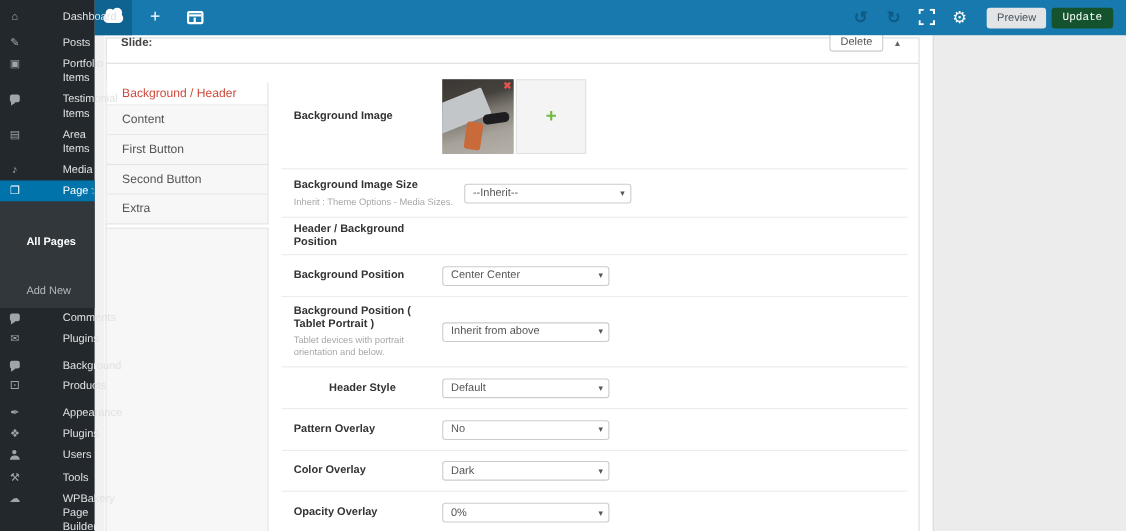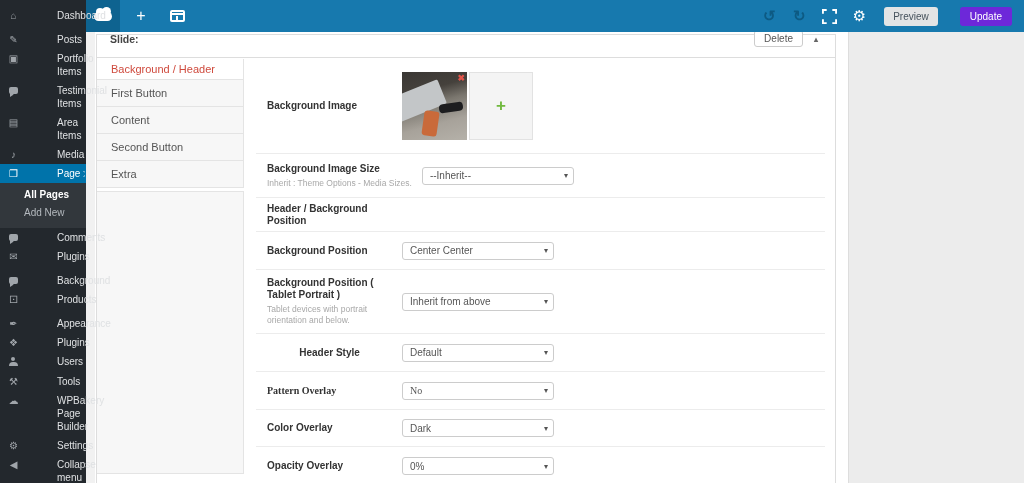--- a/index.html
+++ b/index.html
@@ -9,21 +9,21 @@
   
   .sidebar { position:absolute; left:0; top:0; width:86px; height:483px; background:#23282d; padding-top:6px; z-index:6; }
   .mi-item { position:relative; display:flex; align-items:flex-start; padding:3px 2px 3px 7px; font-size:10px; line-height:13px; color:#dfe1e3; cursor:pointer; }
   .mi-item.sep { margin-top:5px; }
   .mi-item.active { background:#0073aa; color:#fff; }
   .mi-item.active .mi-ic { color:#fff; }
   .mi-item.active::after { content:""; position:absolute; right:-6px; top:50%; margin-top:-6px; border:6px solid transparent; border-left-color:#0073aa; }
   .mi-ic { flex:0 0 13px; width:13px; margin-right:5px; color:#a0a5aa; font-size:10px; line-height:13px; text-align:center; font-style:normal; }
   .mi-label { flex:1;padding-left:32px; }
   .submenu { background:#32373c; padding:3px 0 6px; }
-  .sub-item { padding:2px 6px 2px 24px; font-size:10px; line-height:14px; color:#b4b9be; cursor:pointer; }
+  .sub-item { padding:2px 6px 2px 24px; font-size:10px; line-height:14px; color:#b4b9be; cursor:pointer;margin-top:26px; }
   .sub-item.current { color:#fff; font-weight:bold; }
   
   .ic-bubble { position:relative; display:inline-block; width:9px; height:7px; background:#a0a5aa; border-radius:2px; margin-top:2px; }
   .ic-bubble::after { content:""; position:absolute; left:1px; bottom:-3px; border:2px solid transparent; border-top:3px solid #a0a5aa; border-left:3px solid #a0a5aa; }
   .ic-user { position:relative; display:inline-block; width:9px; height:9px; margin-top:2px; }
   .ic-user::before { content:""; position:absolute; top:0; left:2px; width:4px; height:4px; border-radius:50%; background:#a0a5aa; }
   .ic-user::after { content:""; position:absolute; bottom:0; left:0; width:9px; height:4px; border-radius:4px 4px 0 0; background:#a0a5aa; }
 
   
   .topbar { position:absolute; left:86px; top:0; right:0; height:32px; background:#1779ae; display:flex; align-items:center; z-index:5; }
@@ -33,52 +33,52 @@
   .ic-cloud::after { content:""; position:absolute; left:8px; top:-5px; width:9px; height:9px; border-radius:50%; background:#fff; }
   .tb-btn { width:30px; text-align:center; color:#fff; font-size:16px; line-height:32px; cursor:pointer; margin-left:6px; }
   .ic-template { width:15px; height:12px; border:2px solid #fff; border-radius:2px; position:relative; margin-left:14px; cursor:pointer; }
   .ic-template::before { content:""; position:absolute; left:0; right:0; top:1px; height:2px; background:#fff; }
   .ic-template::after { content:""; position:absolute; left:4px; top:4px; bottom:0; width:2px; background:#fff; }
   .tb-right { margin-left:auto; display:flex; align-items:center; padding-right:12px; }
   .tb-dis { width:30px; text-align:center; color:#0d5a83; font-size:15px; font-weight:bold; cursor:default; }
   .tb-white { width:30px; text-align:center; color:#fff; font-size:15px; cursor:pointer; }
   .tb-svg { width:30px; text-align:center; cursor:pointer; line-height:10px; }
   .btn-preview { margin-left:10px; background:#e3e4e5; color:#46525c; font-size:10px; padding:4px 9px; border-radius:3px; border:none; cursor:pointer; font-family:inherit; }
-  .btn-update { margin-left:22px; background:#6d28d9; color:#fff; font-size:10px; padding:4px 10px; border-radius:3px; border:none; cursor:pointer; font-family:Liberation Sans, sans-serif; }
+  .btn-update { margin-left:5px; background:#14532d; color:#fff; font-size:10px; padding:4px 10px; border-radius:3px; border:none; cursor:pointer; font-family:Liberation Mono, monospace; }
 
   
   .workspace { position:absolute; left:86px; top:32px; right:0; bottom:0; background:#f1f1f1; }
   .editor-white { position:absolute; left:9px; top:0; width:753px; bottom:0; background:#fff; }
   .canvas-gray { position:absolute; left:762px; right:0; top:0; bottom:0; background:#ececec; border-left:1px solid #ddd; }
 
   
   .slide-panel { position:absolute; left:10px; top:2px; width:740px; bottom:-2px; border:1px solid #ddd; background:#fff; }
   .panel-header { height:23px; border-bottom:1px solid #ddd; display:flex; align-items:center; padding:0 6px 15px 13px; }
   .panel-title { font-size:10.5px; font-weight:bold; color:#444; }
   .btn-delete { margin-left:auto; background:#fff; border:1px solid #ccc; border-radius:3px; font-size:10px; color:#555; padding:2px 9px; cursor:pointer; font-family:inherit; }
   .panel-toggle { width:26px; text-align:center; color:#666; font-size:9px; cursor:pointer; }
   .panel-body { position:absolute; top:24px; left:0; right:0; bottom:0; display:flex; }
 
-  .tabs-col { flex:0 0 147px; width:147px; }
+  .tabs-col { flex:0 0 147px; width:147px;margin-top:16px; }
   .tab { height:27px; line-height:26px; padding-left:14px; font-size:11px; color:#555; background:#f7f7f7; border-bottom:1px solid #e4e4e4; border-right:1px solid #e4e4e4; cursor:pointer; }
   .tab.active { height:21px; line-height:20px; background:#fff; color:#cf4a3d; }
   .tabs-filler { margin-top:3px; height:283px; background:#f7f7f7; border:1px solid #e4e4e4; border-left:none; }
 
   .form-col { flex:1; padding:0 10px 0 12px; }
   .frow { display:flex; align-items:center; border-bottom:1px solid #ececec; padding-left:11px; }
   .frow.last { border-bottom:none; }
   .flabel { flex:0 0 135px; padding-right:10px; overflow:visible; }
   .flabel b { display:block; font-size:10px; font-weight:bold; color:#333; line-height:12px; }
   .fhelp { display:block; font-size:8.5px; color:#a8a8a8; line-height:11px; margin-top:3px; }
   .fhelp.nowrap { white-space:nowrap; }
   .fselect { width:152px; height:18px; border:1px solid #ccc; border-radius:3px; background:#fff; display:flex; align-items:center; padding:0 5px 0 7px; font-size:10px; color:#555; cursor:pointer; }
   .fselect .arr { margin-left:auto; font-size:8px; color:#555; }
 
   .r1 { height:95px; } .r2 { height:44px; } .r3 { height:34px; } .r4 { height:38px; }
-  .r5 { height:64px; } .r6 { height:38px;text-align:center; } .r7 { height:38px;font-family:Liberation Serif, serif; } .r8 { height:37px; } .r9 { height:38px; }
+  .r5 { height:64px; } .r6 { height:38px;text-align:center; } .r7 { height:38px; } .r8 { height:37px; } .r9 { height:38px; }
 
   
   .thumbs { display:flex; }
   .thumb { position:relative; width:65px; height:68px; overflow:hidden; cursor:pointer;
     background:linear-gradient(165deg,#3a3734 0%,#45413c 28%,#7a766e 46%,#a7a29a 72%,#b5b1a9 100%); }
   .t-keyboard { position:absolute; left:-10px; top:16px; width:52px; height:26px; background:#c3c6c8; transform:rotate(-22deg); border-radius:2px; }
   .t-shades { position:absolute; left:37px; top:31px; width:24px; height:9px; background:#1d1d1f; border-radius:4px; transform:rotate(-8deg); }
   .t-phone { position:absolute; left:21px; top:39px; width:15px; height:25px; background:#c96a3a; border-radius:3px; transform:rotate(8deg); }
   .t-x { position:absolute; top:1px; right:2px; color:#e3544a; font-size:9px; font-weight:bold; line-height:10px; cursor:pointer; }
   .thumb-add { width:64px; height:68px; margin-left:2px; background:#f4f4f4; border:1px solid #e2e2e2; display:flex; align-items:center; justify-content:center; cursor:pointer; }
@@ -196,22 +196,22 @@
       <div class="panel-header">
         <span class="panel-title">Slide:</span>
         <button class="btn-delete">Delete</button>
         <span class="panel-toggle">▴</span>
       </div>
 
       <div class="panel-body">
 
         <nav class="tabs-col">
           <div class="tab active">Background / Header</div>
+          <div class="tab">Content</div>
           <div class="tab">First Button</div>
-          <div class="tab">Content</div>
           <div class="tab">Second Button</div>
           <div class="tab">Extra</div>
           <div class="tabs-filler"></div>
         </nav>
 
         <div class="form-col">
 
           <div class="frow r1">
             <div class="flabel">
               <b>Background Image</b>

